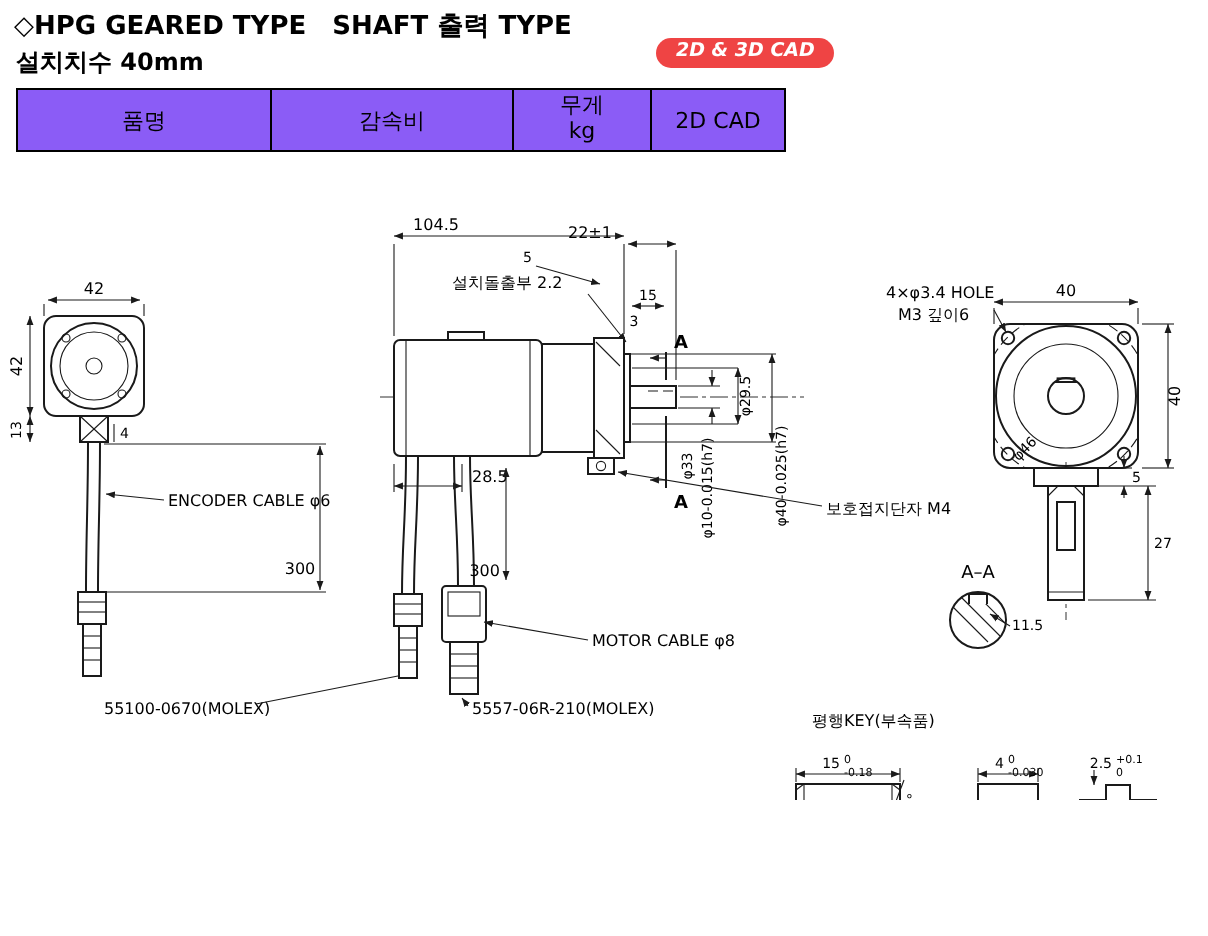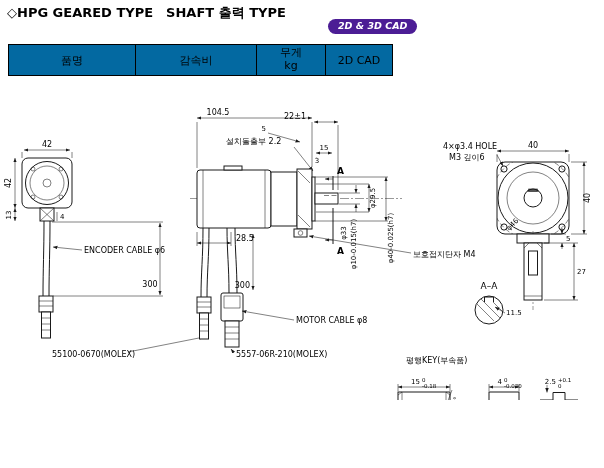--- a/index.html
+++ b/index.html
@@ -1,22 +1,22 @@
 <!DOCTYPE html>
 <html><head>
 <meta charset="utf-8">
 <style>
   html,body{margin:0;padding:0;background:#fff;}
   body{width:604px;height:468px;font-family:"DejaVu Sans",sans-serif;color:#000;}
   .page{position:relative;width:604px;height:400px;background:#fff;overflow:hidden;text-decoration:underline;}
   .title{position:absolute;left:7px;top:4px;font-size:13px;font-weight:bold;white-space:nowrap;}
   .subtitle{position:absolute;left:8px;top:23px;font-size:12px;font-weight:bold;}
-  .badge{position:absolute;left:328px;top:19px;background:#4c1d95;color:#fff;font-size:9.5px;
+  .badge{position:absolute;left:328px;top:19px;background:#ef4444;color:#fff;font-size:9.5px;
          font-weight:bold;font-style:italic;padding:2px 10px 3px;border-radius:9px;line-height:1;}
-  table.spec{position:absolute;left:8px;top:44px;border-collapse:collapse;font-size:11px;background:#0369a1;}
+  table.spec{position:absolute;left:8px;top:44px;border-collapse:collapse;font-size:11px;background:#8b5cf6;}
   .spec th,.spec td{border:1px solid #000;text-align:center;padding:0 4px;}
   .spec th{font-weight:normal;height:30px;}
   .spec td{height:19px;}
   .w1{width:118px}.w2{width:112px}.w3{width:60px}.w4{width:58px}
   .bold{font-weight:bold}
   .hdr2{line-height:1.15;}
   svg{position:absolute;left:0;top:0;}
   .ln{fill:none;stroke:#1a1a1a;stroke-width:1;}
   .lnf{fill:#fff;stroke:#1a1a1a;stroke-width:1;}
   .thin{fill:none;stroke:#1a1a1a;stroke-width:.55;}
@@ -28,20 +28,21 @@
   text{fill:#000;}
   .t9{font-size:9px}.t8{font-size:8px}.t7{font-size:7px}.t55{font-size:5.5px}
   .mid{text-anchor:middle}.end{text-anchor:end}
 </style>
 </head>
 <body>
 
 <div class="page">
 
   <div class="title">◇HPG GEARED TYPE　SHAFT 출력 TYPE</div>
+  <div class="subtitle">설치치수 40mm</div>
   <div class="badge">2D &amp; 3D CAD</div>
 
   <table class="spec">
     <tbody>
         <tr>
       <th class="w1">품명</th>
       <th class="w2">감속비</th>
       <th class="w3">
         <div class="hdr2"><span>무게</span><br>
         <span>kg</span></div>

